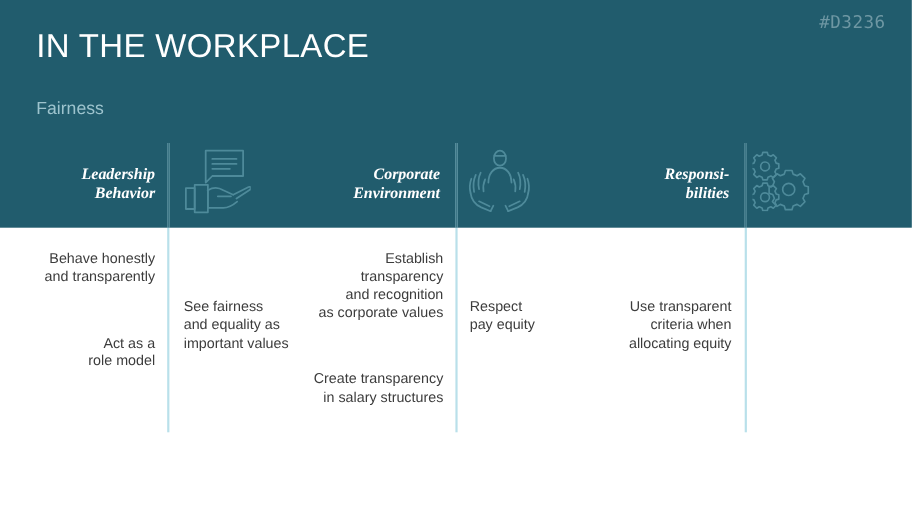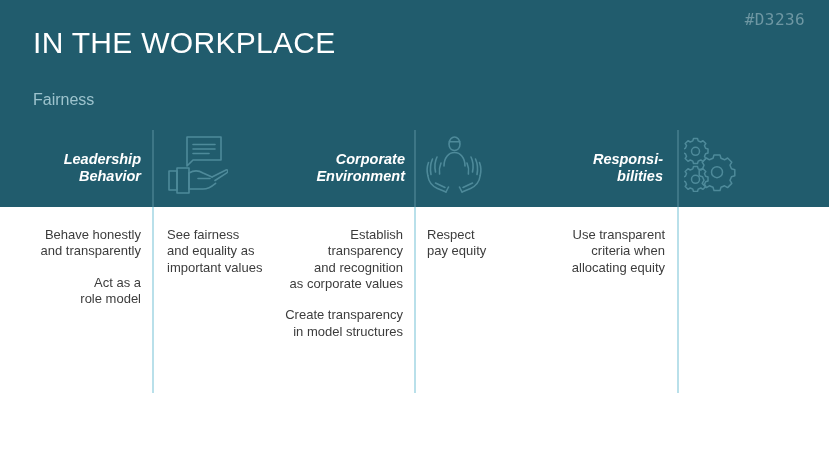--- a/index.html
+++ b/index.html
@@ -83,20 +83,21 @@
   }
 
   
   .col-head {
     position: absolute;
     top: 133px;
     height: 70px;
     display: flex;
     align-items: center;
     box-sizing: border-box;
+    font-family: Liberation Serif, serif;
   }
   .col-head-label {
     font-size: 14.5px;
     font-weight: 700;
     font-style: italic;
     line-height: 1.18;
     color: #ffffff;
     text-align: right;
     white-space: pre-line;
     width: 100%;
@@ -120,21 +121,21 @@
     top: 227px;
     box-sizing: border-box;
   }
   .bullet {
     font-size: 13px;
     line-height: 1.255;
     color: #3c3c3c;
     white-space: pre-line;
     margin-bottom: 15px;
   }
-  .bullet:last-child { margin-bottom: 0; }
+  .bullet:last-child { margin-bottom: 0; margin-top: 44px; }
   .align-right { text-align: right; }
   .align-left  { text-align: left; }
 </style>
 </head>
 <body>
 
 <div id="slide">
 
   <div id="hero"></div>
 
@@ -165,21 +166,21 @@
       <rect x="9" y="35" width="12" height="25"></rect>
 
       <path d="M21 40 C26 37 31 37.5 35 40 L44 44"></path>
       <path d="M44 44 C50 41 55 38.5 58 37 C60 36.2 60.6 38.6 58.8 39.8 L47 47.5"></path>
       <path d="M21 56 H35 C40 56 45 52.5 47.6 50.3"></path>
       <line x1="30" y1="45.5" x2="42" y2="45.5"></line>
       <path d="M21 40 V56"></path>
     </svg>
   </div>
 
-  <div class="col-head" style="left:312px; width:119px; padding-right:26px;">
+  <div class="col-head" style="left:295px; width:119px; padding-right:14px;">
     <div class="col-head-label">Corporate
 Environment</div>
   </div>
 
   <div class="col-icon" style="left:424px;">
     <svg viewBox="0 0 60 62" fill="none" stroke="#4e8a9a" stroke-width="1.6" stroke-linecap="round" stroke-linejoin="round">
 
       <path d="M25 11 C25 6.5 28 4 30.5 4 C33 4 36 6.5 36 11 C36 15 33.5 17.5 30.5 17.5 C27.5 17.5 25 15 25 11 Z"></path>
       <line x1="25.6" y1="8.8" x2="35.6" y2="8.8"></line>
 
@@ -234,21 +235,21 @@
 and equality as
 important values</div>
   </div>
 
   <div class="col-body align-right" style="left:284px; width:119px;">
     <div class="bullet">Establish
 transparency
 and recognition
 as corporate values</div>
     <div class="bullet">Create transparency
-in model structures</div>
+in salary structures</div>
   </div>
 
   <div class="col-body align-left" style="left:427px; width:130px;">
     <div class="bullet">Respect
 pay equity</div>
   </div>
 
   <div class="col-body align-right" style="left:546px; width:119px;">
     <div class="bullet">Use transparent
 criteria when

